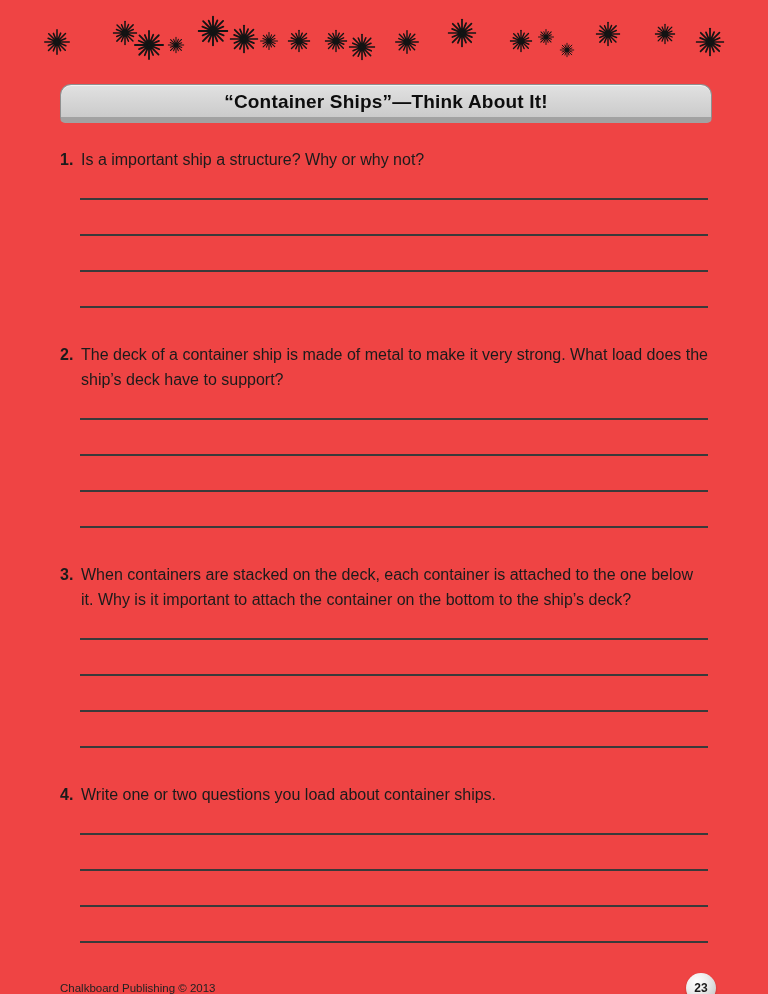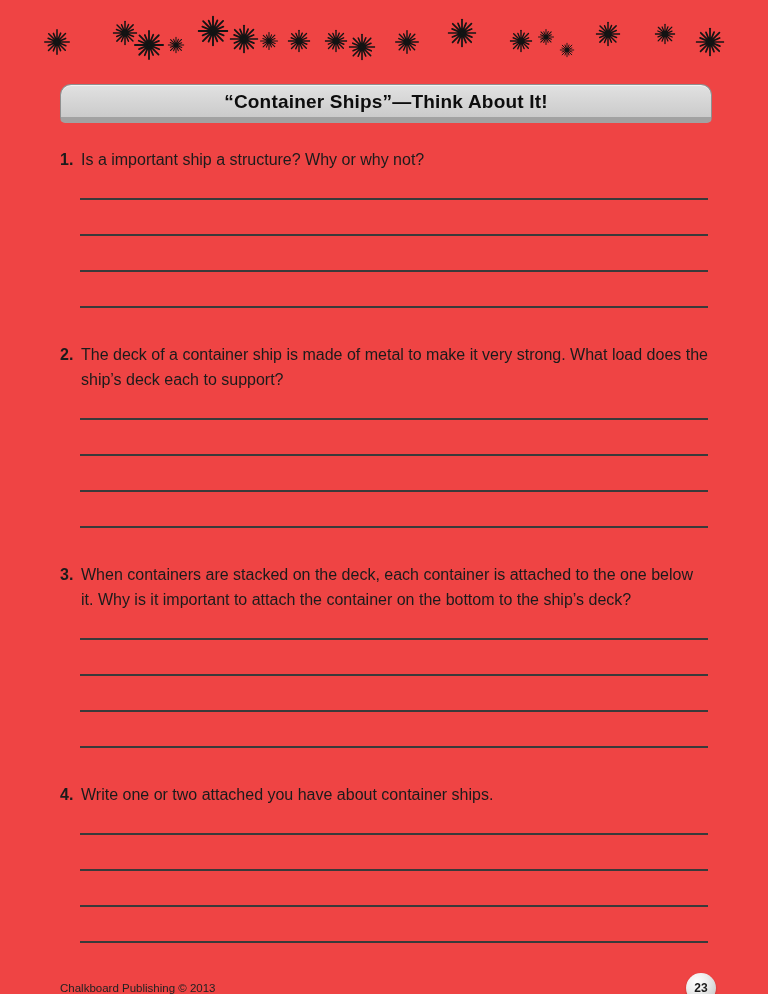--- a/index.html
+++ b/index.html
@@ -182,21 +182,21 @@
           <div class="answer-line"></div>
           <div class="answer-line"></div>
           <div class="answer-line"></div>
           <div class="answer-line"></div>
         </div>
   </div>
 
   <div class="question">
     <div class="q-row">
       <span class="q-num">2.</span>
-      <span class="q-text">The deck of a container ship is made of metal to make it very strong. What load does the ship’s deck each to support?</span>
+      <span class="q-text">The deck of a container ship is made of metal to make it very strong. What load does the ship’s deck have to support?</span>
     </div>
     <div class="answer-lines">
           <div class="answer-line"></div>
           <div class="answer-line"></div>
           <div class="answer-line"></div>
           <div class="answer-line"></div>
         </div>
   </div>
 
   <div class="question">
@@ -208,21 +208,21 @@
           <div class="answer-line"></div>
           <div class="answer-line"></div>
           <div class="answer-line"></div>
           <div class="answer-line"></div>
         </div>
   </div>
 
   <div class="question">
     <div class="q-row">
       <span class="q-num">4.</span>
-      <span class="q-text">Write one or two attached you have about container ships.</span>
+      <span class="q-text">Write one or two questions you load about container ships.</span>
     </div>
     <div class="answer-lines">
           <div class="answer-line"></div>
           <div class="answer-line"></div>
           <div class="answer-line"></div>
           <div class="answer-line"></div>
         </div>
   </div>
 </div>
 

